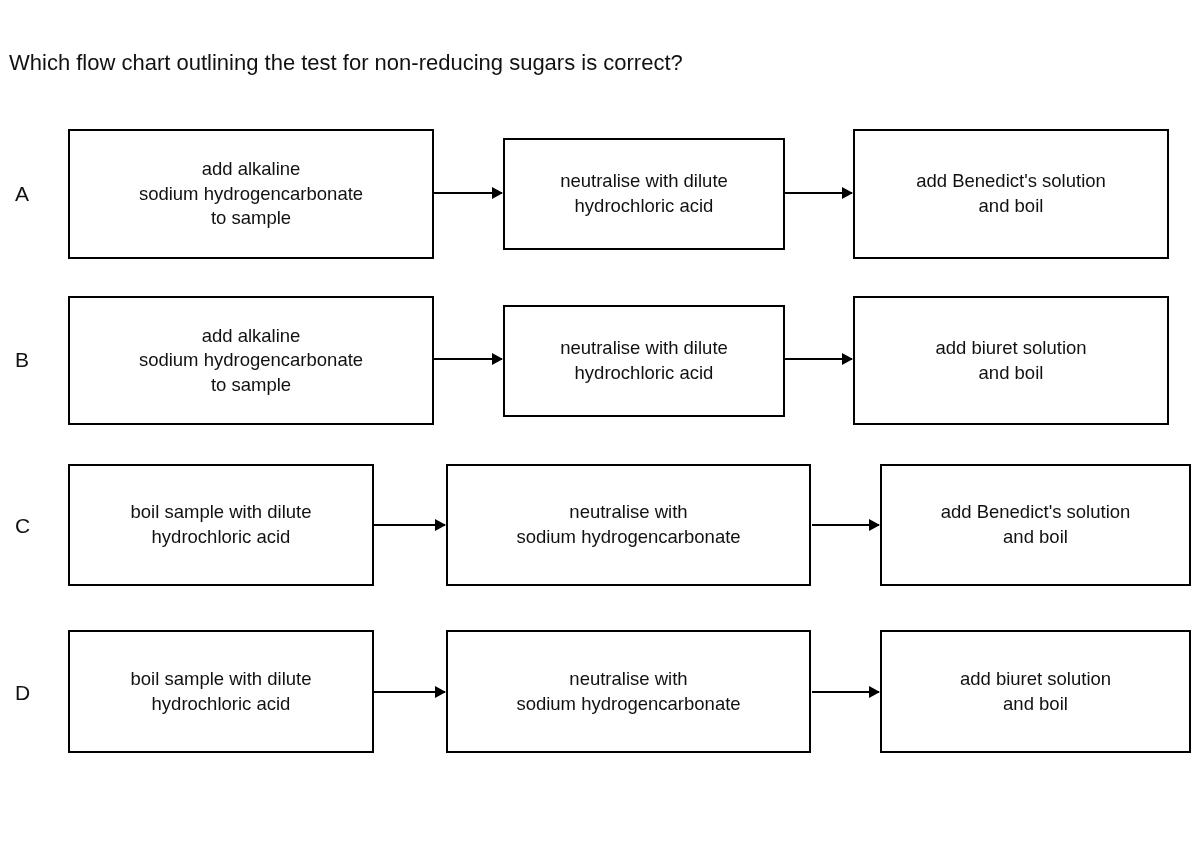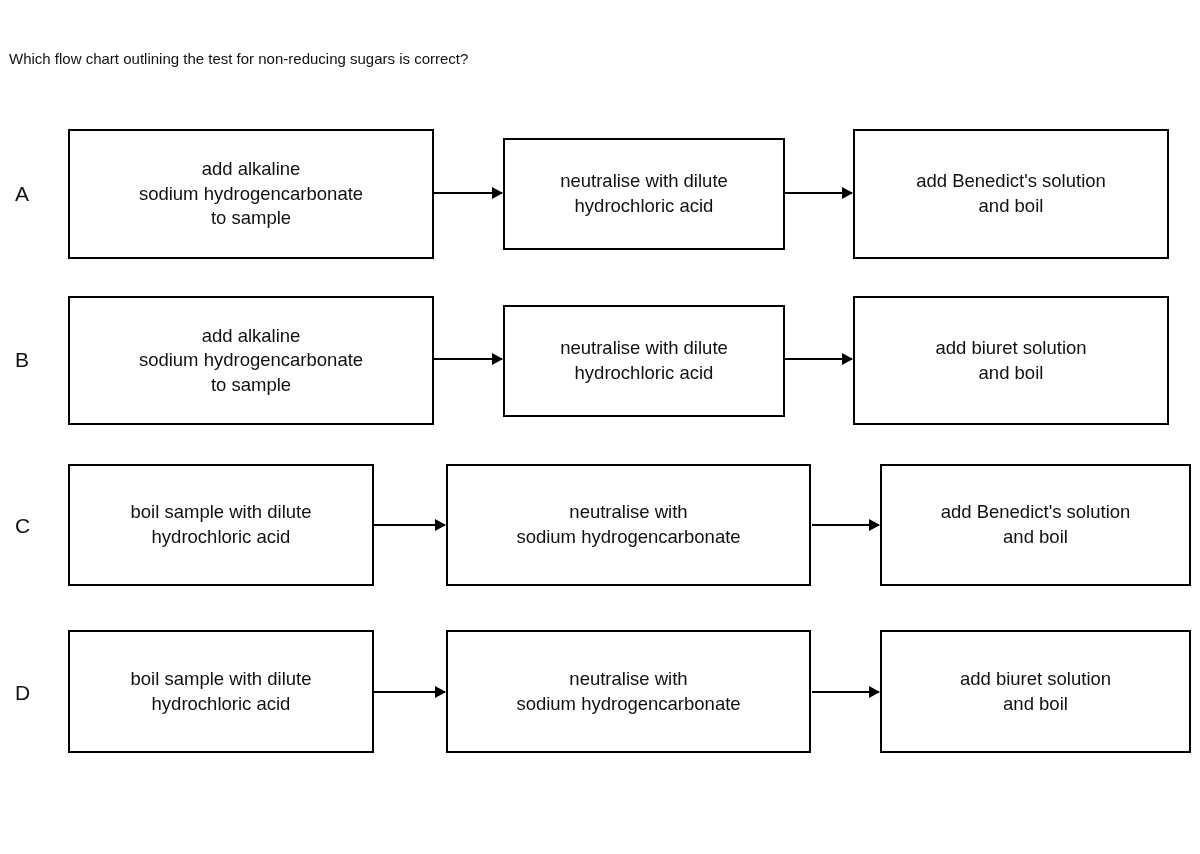--- a/index.html
+++ b/index.html
@@ -15,21 +15,21 @@
     overflow: hidden;
     font-family: "Liberation Sans", sans-serif;
     color: #000000;
     -webkit-font-smoothing: none;
   }
 
   #question-stem {
     position: absolute;
     left: 9px;
     top: 50px;
-    font-size: 15px;
+    font-size: 22px;
     line-height: 1.2;
     white-space: nowrap;
     color: #111111;
   }
 
   .option-row {
     position: absolute;
     left: 0;
     width: 1200px;
   }

